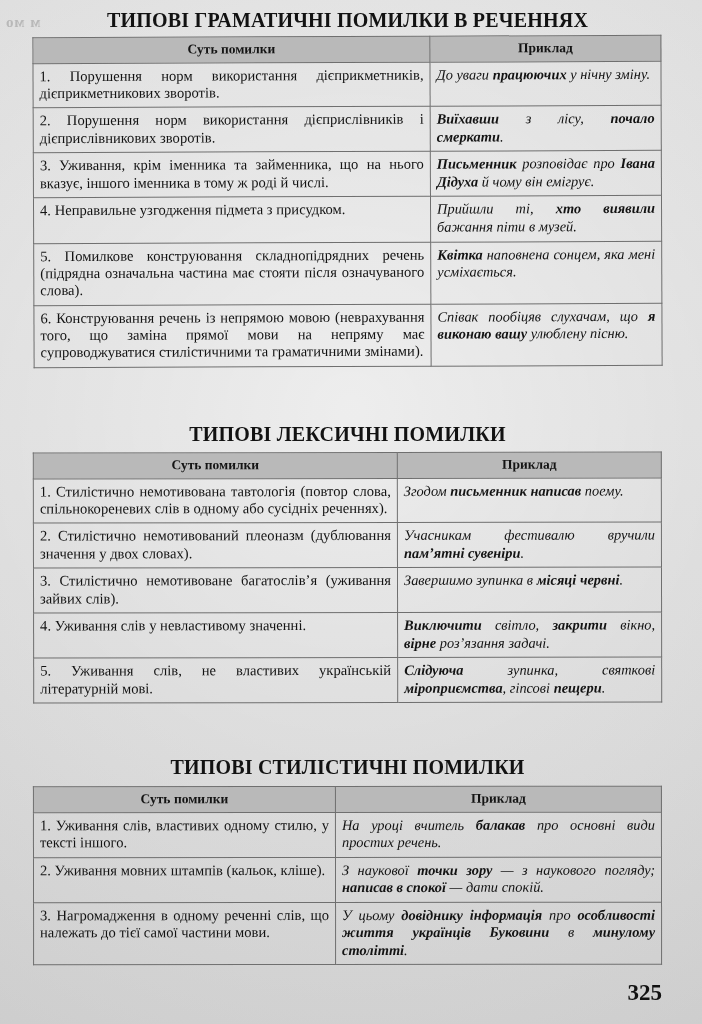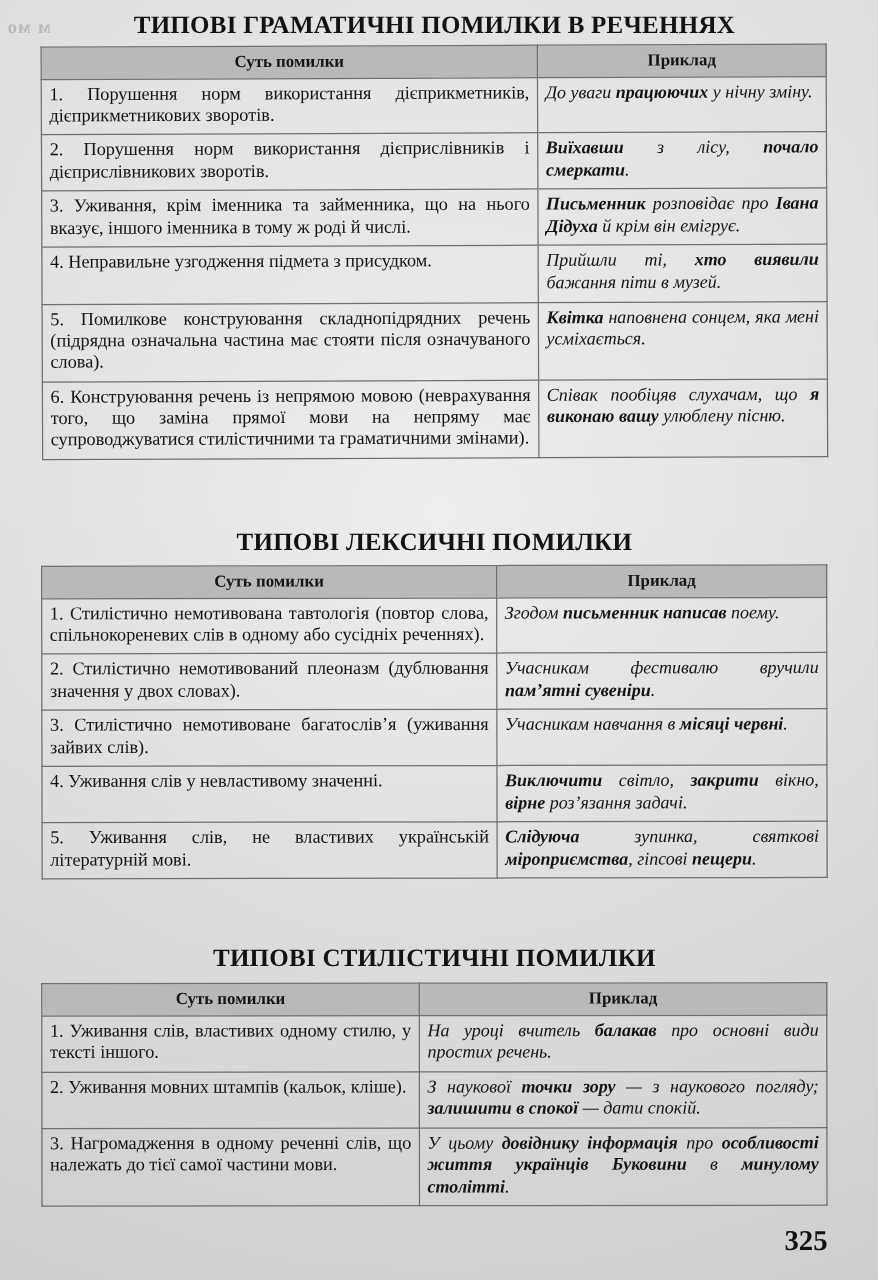--- a/index.html
+++ b/index.html
@@ -152,21 +152,21 @@
             <tr>
               <td class="cause">1. Порушення норм використання дієприкметників, дієприкметникових зворотів.</td>
               <td class="example"><span>До уваги </span><b>працюючих</b><span> у нічну зміну.</span></td>
             </tr>
             <tr>
               <td class="cause">2. Порушення норм використання дієприслівників і дієприслівникових зворотів.</td>
               <td class="example"><b>Виїхавши</b><span> з лісу, </span><b>почало смеркати</b><span>.</span></td>
             </tr>
             <tr>
               <td class="cause">3. Уживання, крім іменника та займенника, що на нього вказує, іншого іменника в тому ж роді й числі.</td>
-              <td class="example"><b>Письменник</b><span> розповідає про </span><b>Івана Дідуха</b><span> й крім він емігрує.</span></td>
+              <td class="example"><b>Письменник</b><span> розповідає про </span><b>Івана Дідуха</b><span> й чому він емігрує.</span></td>
             </tr>
             <tr>
               <td class="cause">4. Неправильне узгодження підмета з присудком.</td>
               <td class="example"><span>Прийшли ті, </span><b>хто виявили</b><span> бажання піти в музей.</span></td>
             </tr>
             <tr>
               <td class="cause">5. Помилкове конструювання складнопідрядних речень (підрядна означальна частина має стояти після означуваного слова).</td>
               <td class="example"><b>Квітка</b><span> наповнена сонцем, яка мені усміхається.</span></td>
             </tr>
             <tr>
@@ -194,21 +194,21 @@
             <tr>
               <td class="cause">1. Стилістично немотивована тавтологія (повтор слова, спільнокореневих слів в одному або сусідніх реченнях).</td>
               <td class="example"><span>Згодом </span><b>письменник написав</b><span> поему.</span></td>
             </tr>
             <tr>
               <td class="cause">2. Стилістично немотивований плеоназм (дублювання значення у двох словах).</td>
               <td class="example"><span>Учасникам фестивалю вручили </span><b>пам’ятні сувеніри</b><span>.</span></td>
             </tr>
             <tr>
               <td class="cause">3. Стилістично немотивоване багатослів’я (уживання зайвих слів).</td>
-              <td class="example"><span>Учасникам навчання в </span><b>місяці червні</b><span>.</span></td>
+              <td class="example"><span>Завершимо зупинка в </span><b>місяці червні</b><span>.</span></td>
             </tr>
             <tr>
               <td class="cause">4. Уживання слів у невластивому значенні.</td>
               <td class="example"><b>Виключити</b><span> світло, </span><b>закрити</b><span> вікно, </span><b>вірне</b><span> роз’язання задачі.</span></td>
             </tr>
             <tr>
               <td class="cause">5. Уживання слів, не властивих українській літературній мові.</td>
               <td class="example"><b>Слідуюча</b><span> зупинка, святкові </span><b>міроприємства</b><span>, гіпсові </span><b>пещери</b><span>.</span></td>
             </tr>
           </tbody>
@@ -228,21 +228,21 @@
               <th>Приклад</th>
             </tr>
           </thead>
           <tbody>
             <tr>
               <td class="cause">1. Уживання слів, властивих одному стилю, у тексті іншого.</td>
               <td class="example"><span>На уроці вчитель </span><b>балакав</b><span> про основні види простих речень.</span></td>
             </tr>
             <tr>
               <td class="cause">2. Уживання мовних штампів (кальок, кліше).</td>
-              <td class="example"><span>З наукової </span><b>точки зору</b><span> — з наукового погляду; </span><b>залишити в спокої</b><span> — дати спокій.</span></td>
+              <td class="example"><span>З наукової </span><b>точки зору</b><span> — з наукового погляду; </span><b>написав в спокої</b><span> — дати спокій.</span></td>
             </tr>
             <tr>
               <td class="cause">3. Нагромадження в одному реченні слів, що належать до тієї самої частини мови.</td>
               <td class="example"><span>У цьому </span><b>довіднику інформація</b><span> про </span><b>особливості життя українців Буковини</b><span> в </span><b>минулому столітті</b><span>.</span></td>
             </tr>
           </tbody>
         </table>
       </div>
 
   </div>

